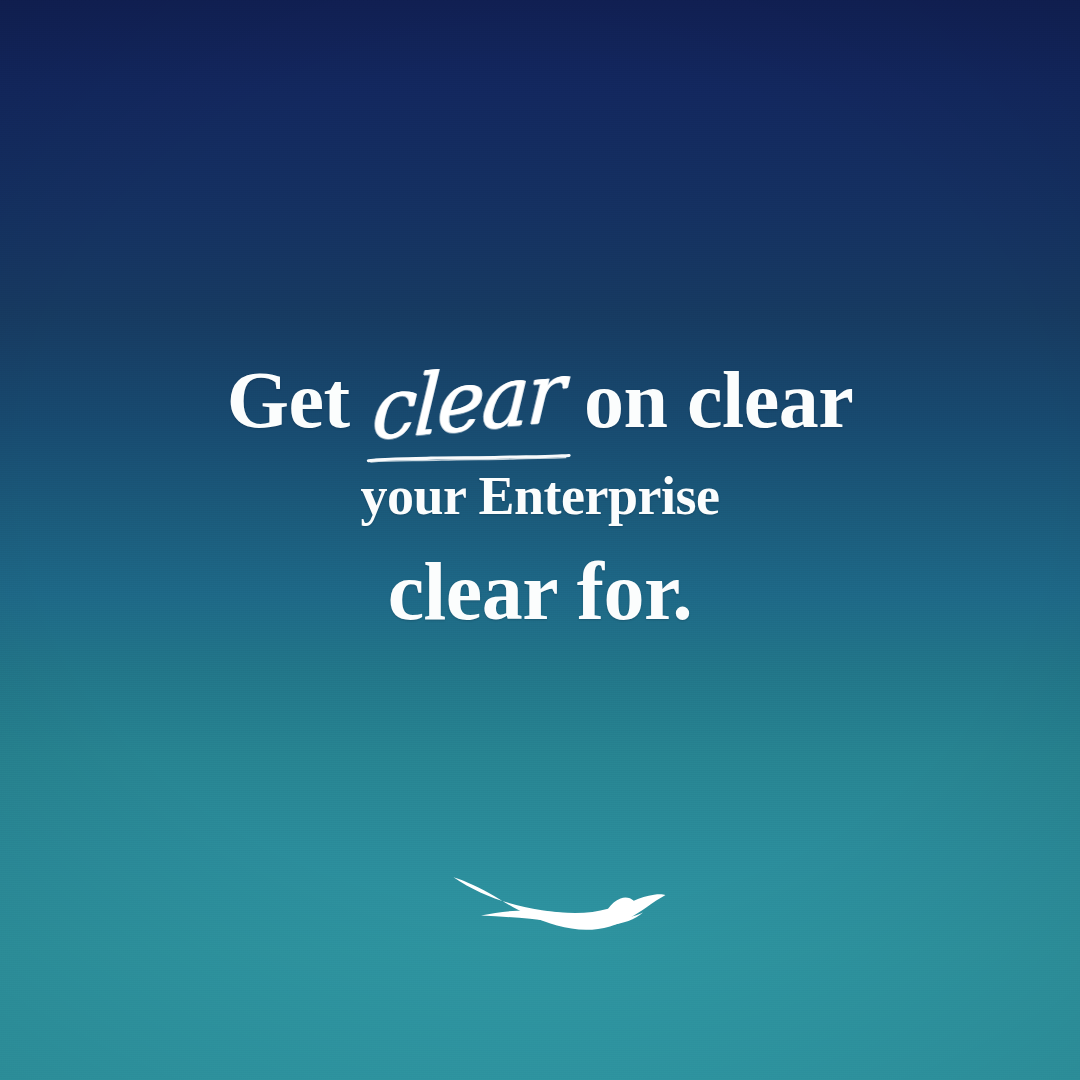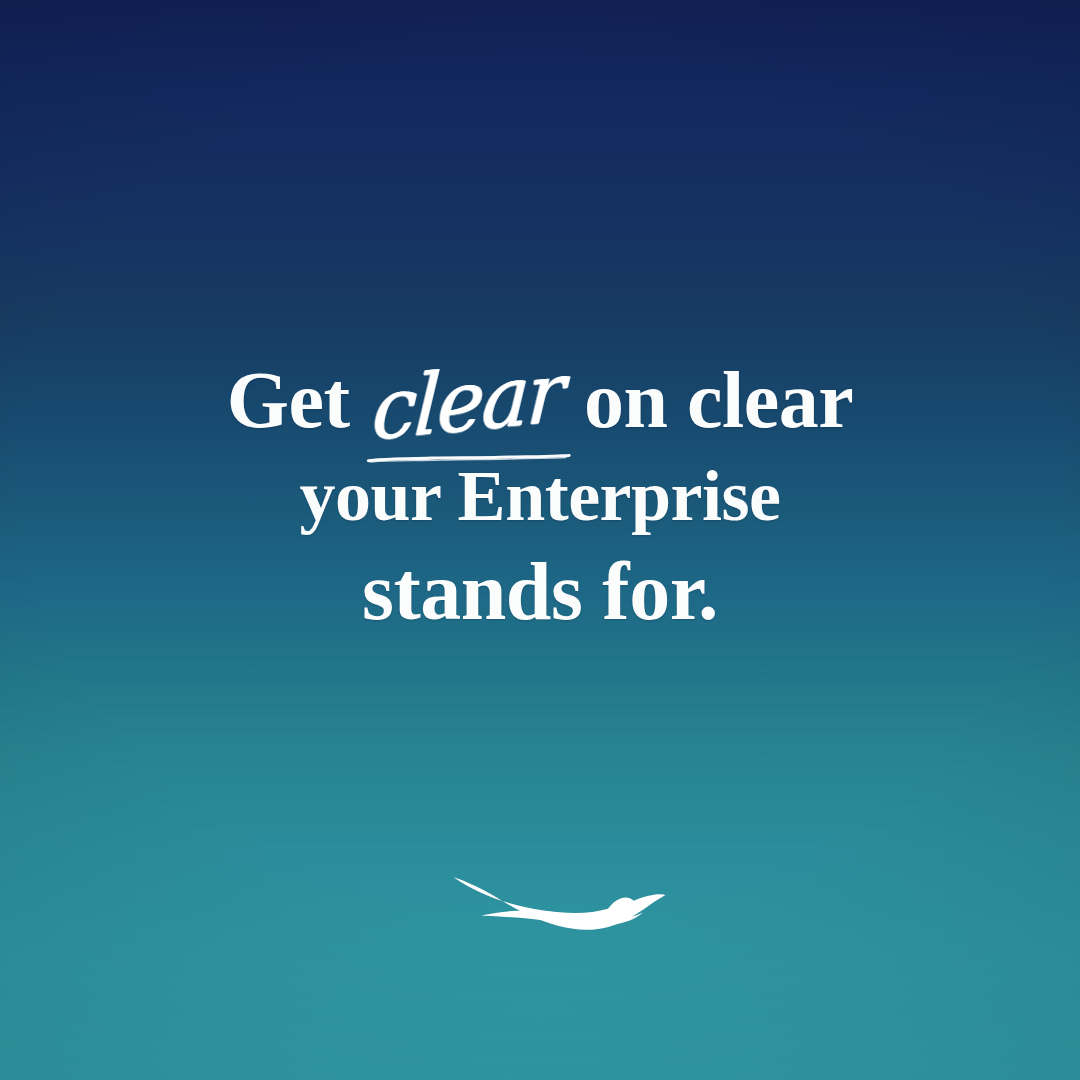--- a/index.html
+++ b/index.html
@@ -75,21 +75,21 @@
     font-weight: 700;
     font-size: 82px;
     line-height: 96px;
     letter-spacing: -0.5px;
     color: #fbfdfd;
     white-space: nowrap;
     text-shadow: 0 1px 2px rgba(4,22,44,0.22);
   }
 
   .hl-line-1 { font-size: 80px; }
-  .hl-line-2 { font-size: 72px; }
+  .hl-line-2 { font-size: 54px; }
   .hl-line-3 { font-size: 82px; }
 
   
   .script-wrap {
     position: relative;
     display: inline-block;
     padding: 0 6px;
     vertical-align: baseline;
   }
 
@@ -147,21 +147,21 @@
     <span class="hl-line hl-line-1"><span>Get </span><span class="script-wrap"><span class="script-word">clear</span><span class="script-underline">
           <svg viewBox="0 0 210 10" preserveAspectRatio="none" aria-hidden="true">
             <path d="M1.5,7.4 C22,4.9 44,5.6 66,4.6 C90,3.5 114,4.6 138,3.6 C158,2.8 178,3.3 197,2.2 C201,2.0 205,2.3 208.5,1.6" fill="none" stroke="#ffffff" stroke-width="3.4" stroke-linecap="round" opacity="0.97"></path>
             <path d="M4,8.9 C28,7.0 52,7.8 77,6.8 C103,5.8 129,6.4 155,5.3 C172,4.6 189,5.0 205,4.0" fill="none" stroke="#ffffff" stroke-width="1.5" stroke-linecap="round" opacity="0.72"></path>
             <path d="M9,5.6 C34,4.0 60,4.7 86,3.8 C112,2.9 139,3.4 165,2.5" fill="none" stroke="#ffffff" stroke-width="0.9" stroke-linecap="round" opacity="0.5"></path>
           </svg>
         </span></span><span> on clear</span></span>
 
     <span class="hl-line hl-line-2">your Enterprise</span>
 
-    <span class="hl-line hl-line-3">stands for.</span>
+    <span class="hl-line hl-line-3">clear for.</span>
   </div>
 
   <div class="logo-bird">
     <svg viewBox="0 0 216 66" aria-hidden="true">
 
       <path d="M3.5,5.2
                C29,22.5 58,33.0 92,38.2
                C118,42.2 140,42.0 158,36.8
                C161.5,32.0 165.5,28.3 170.5,26.4
                C175.5,24.5 180.5,25.6 183.8,28.8

